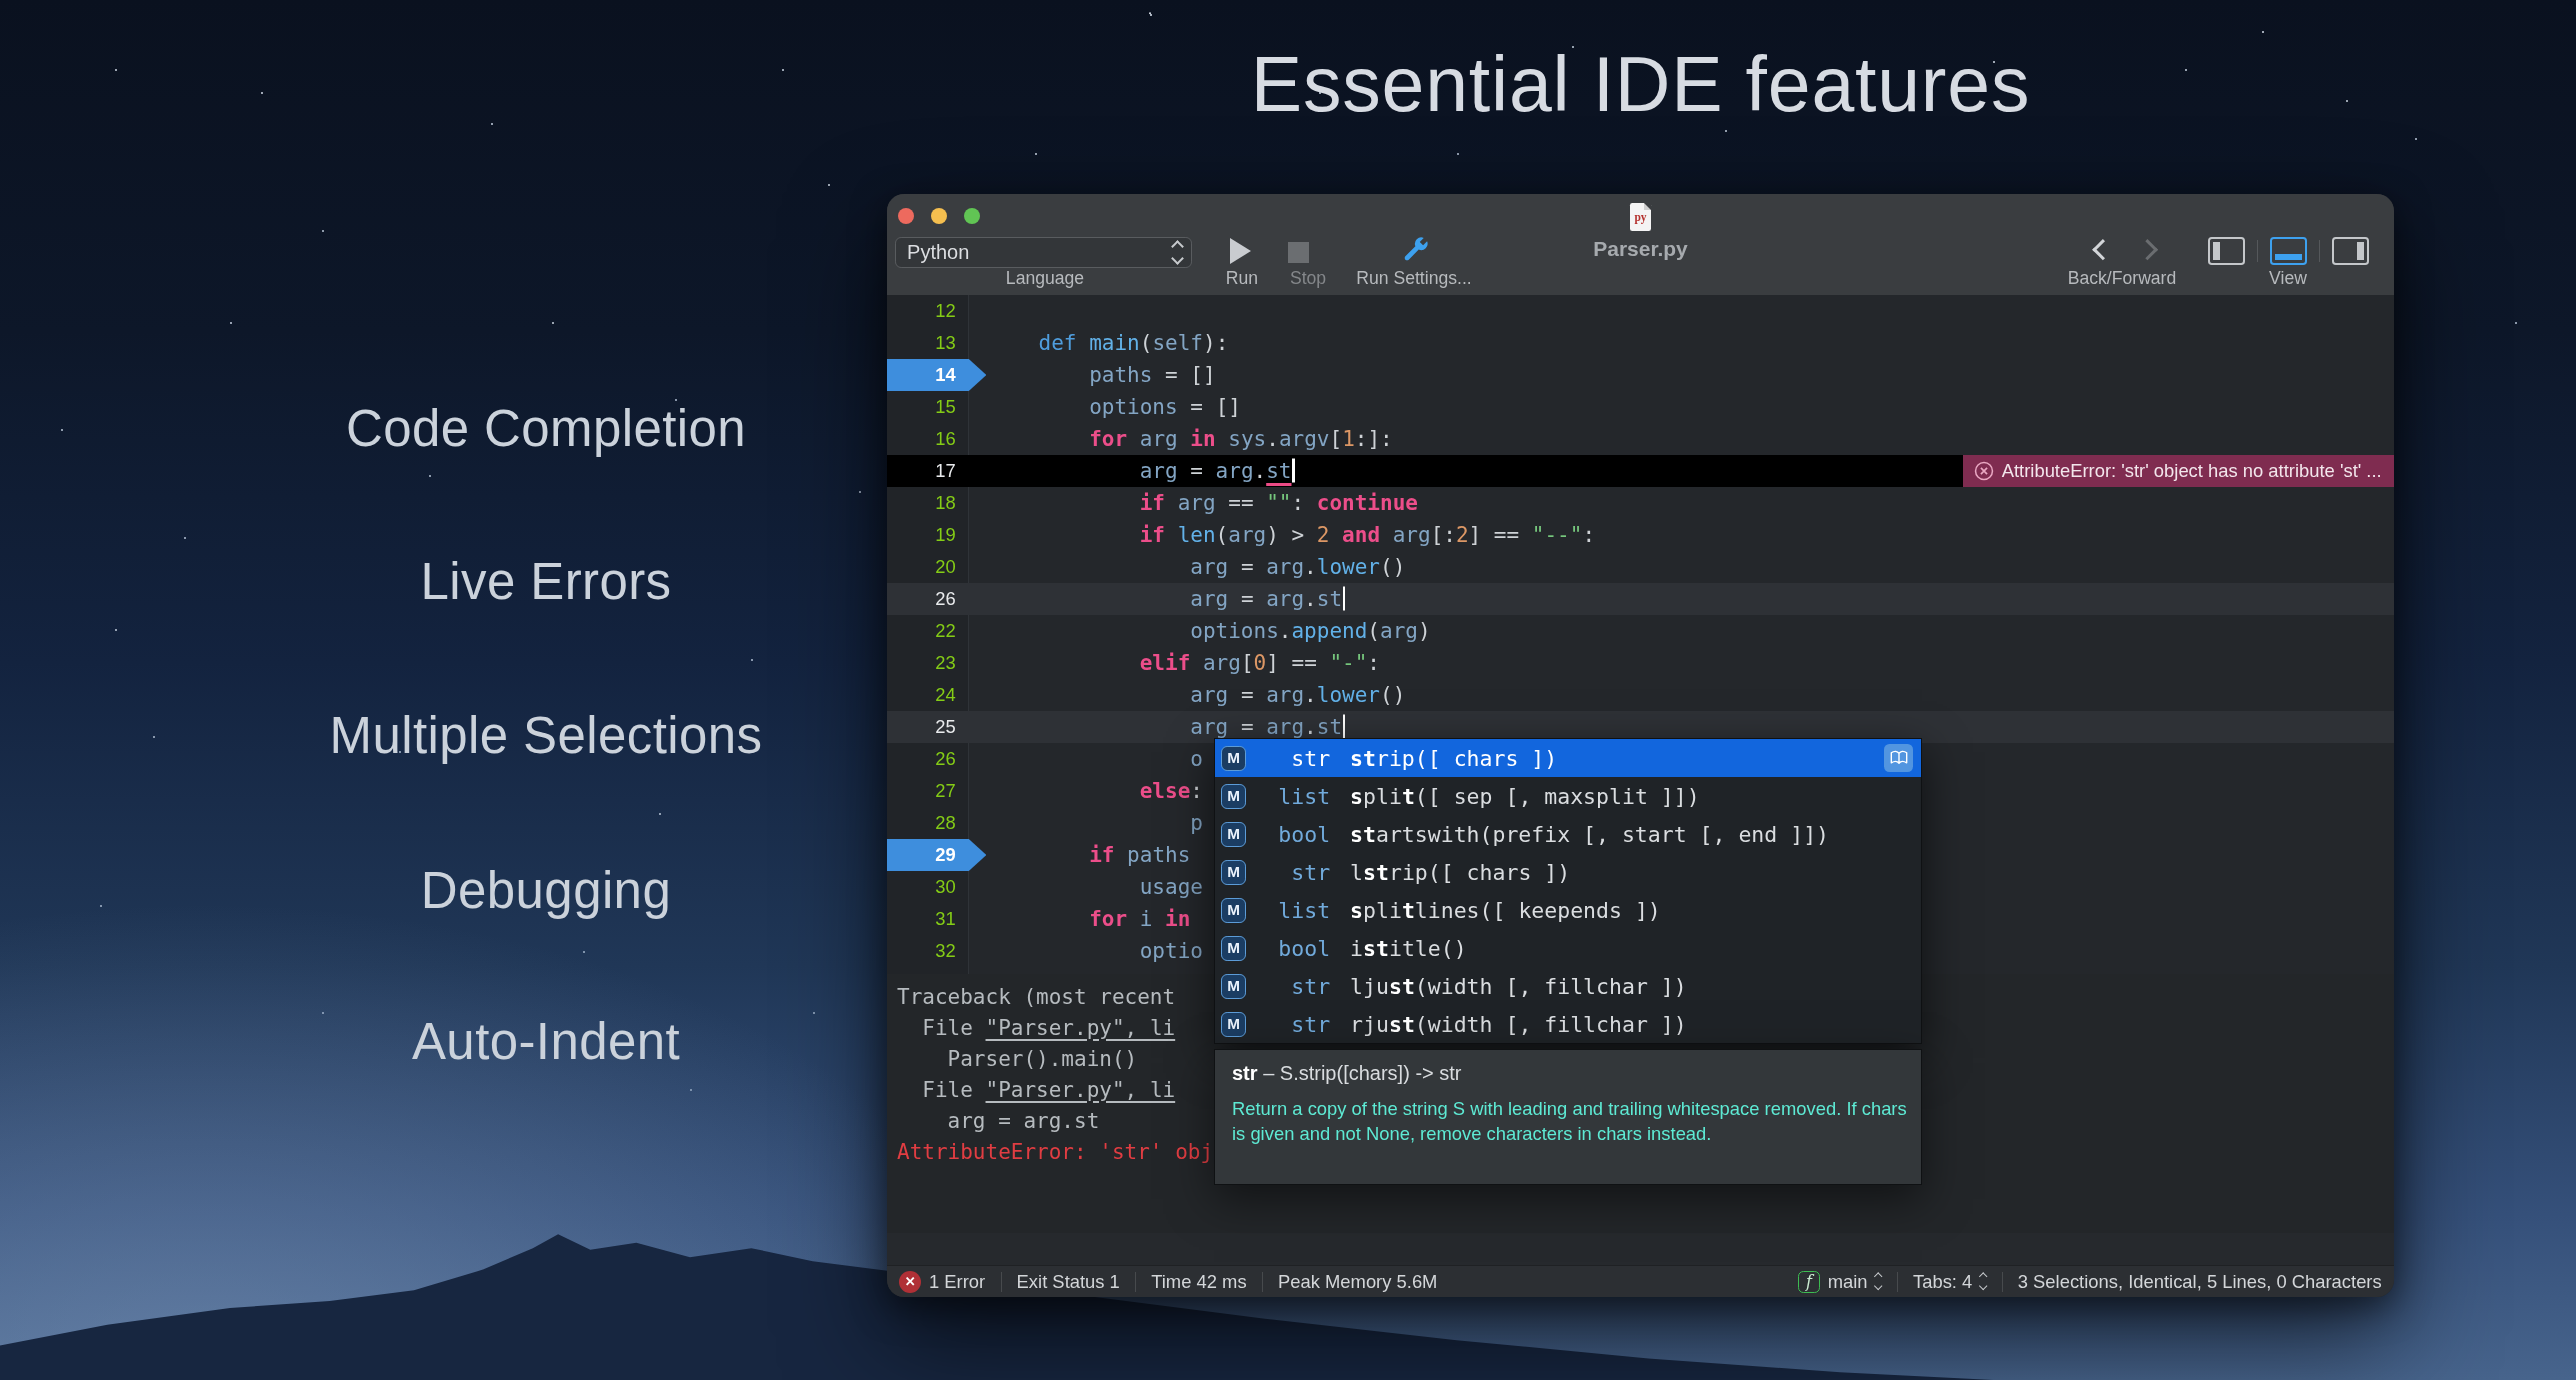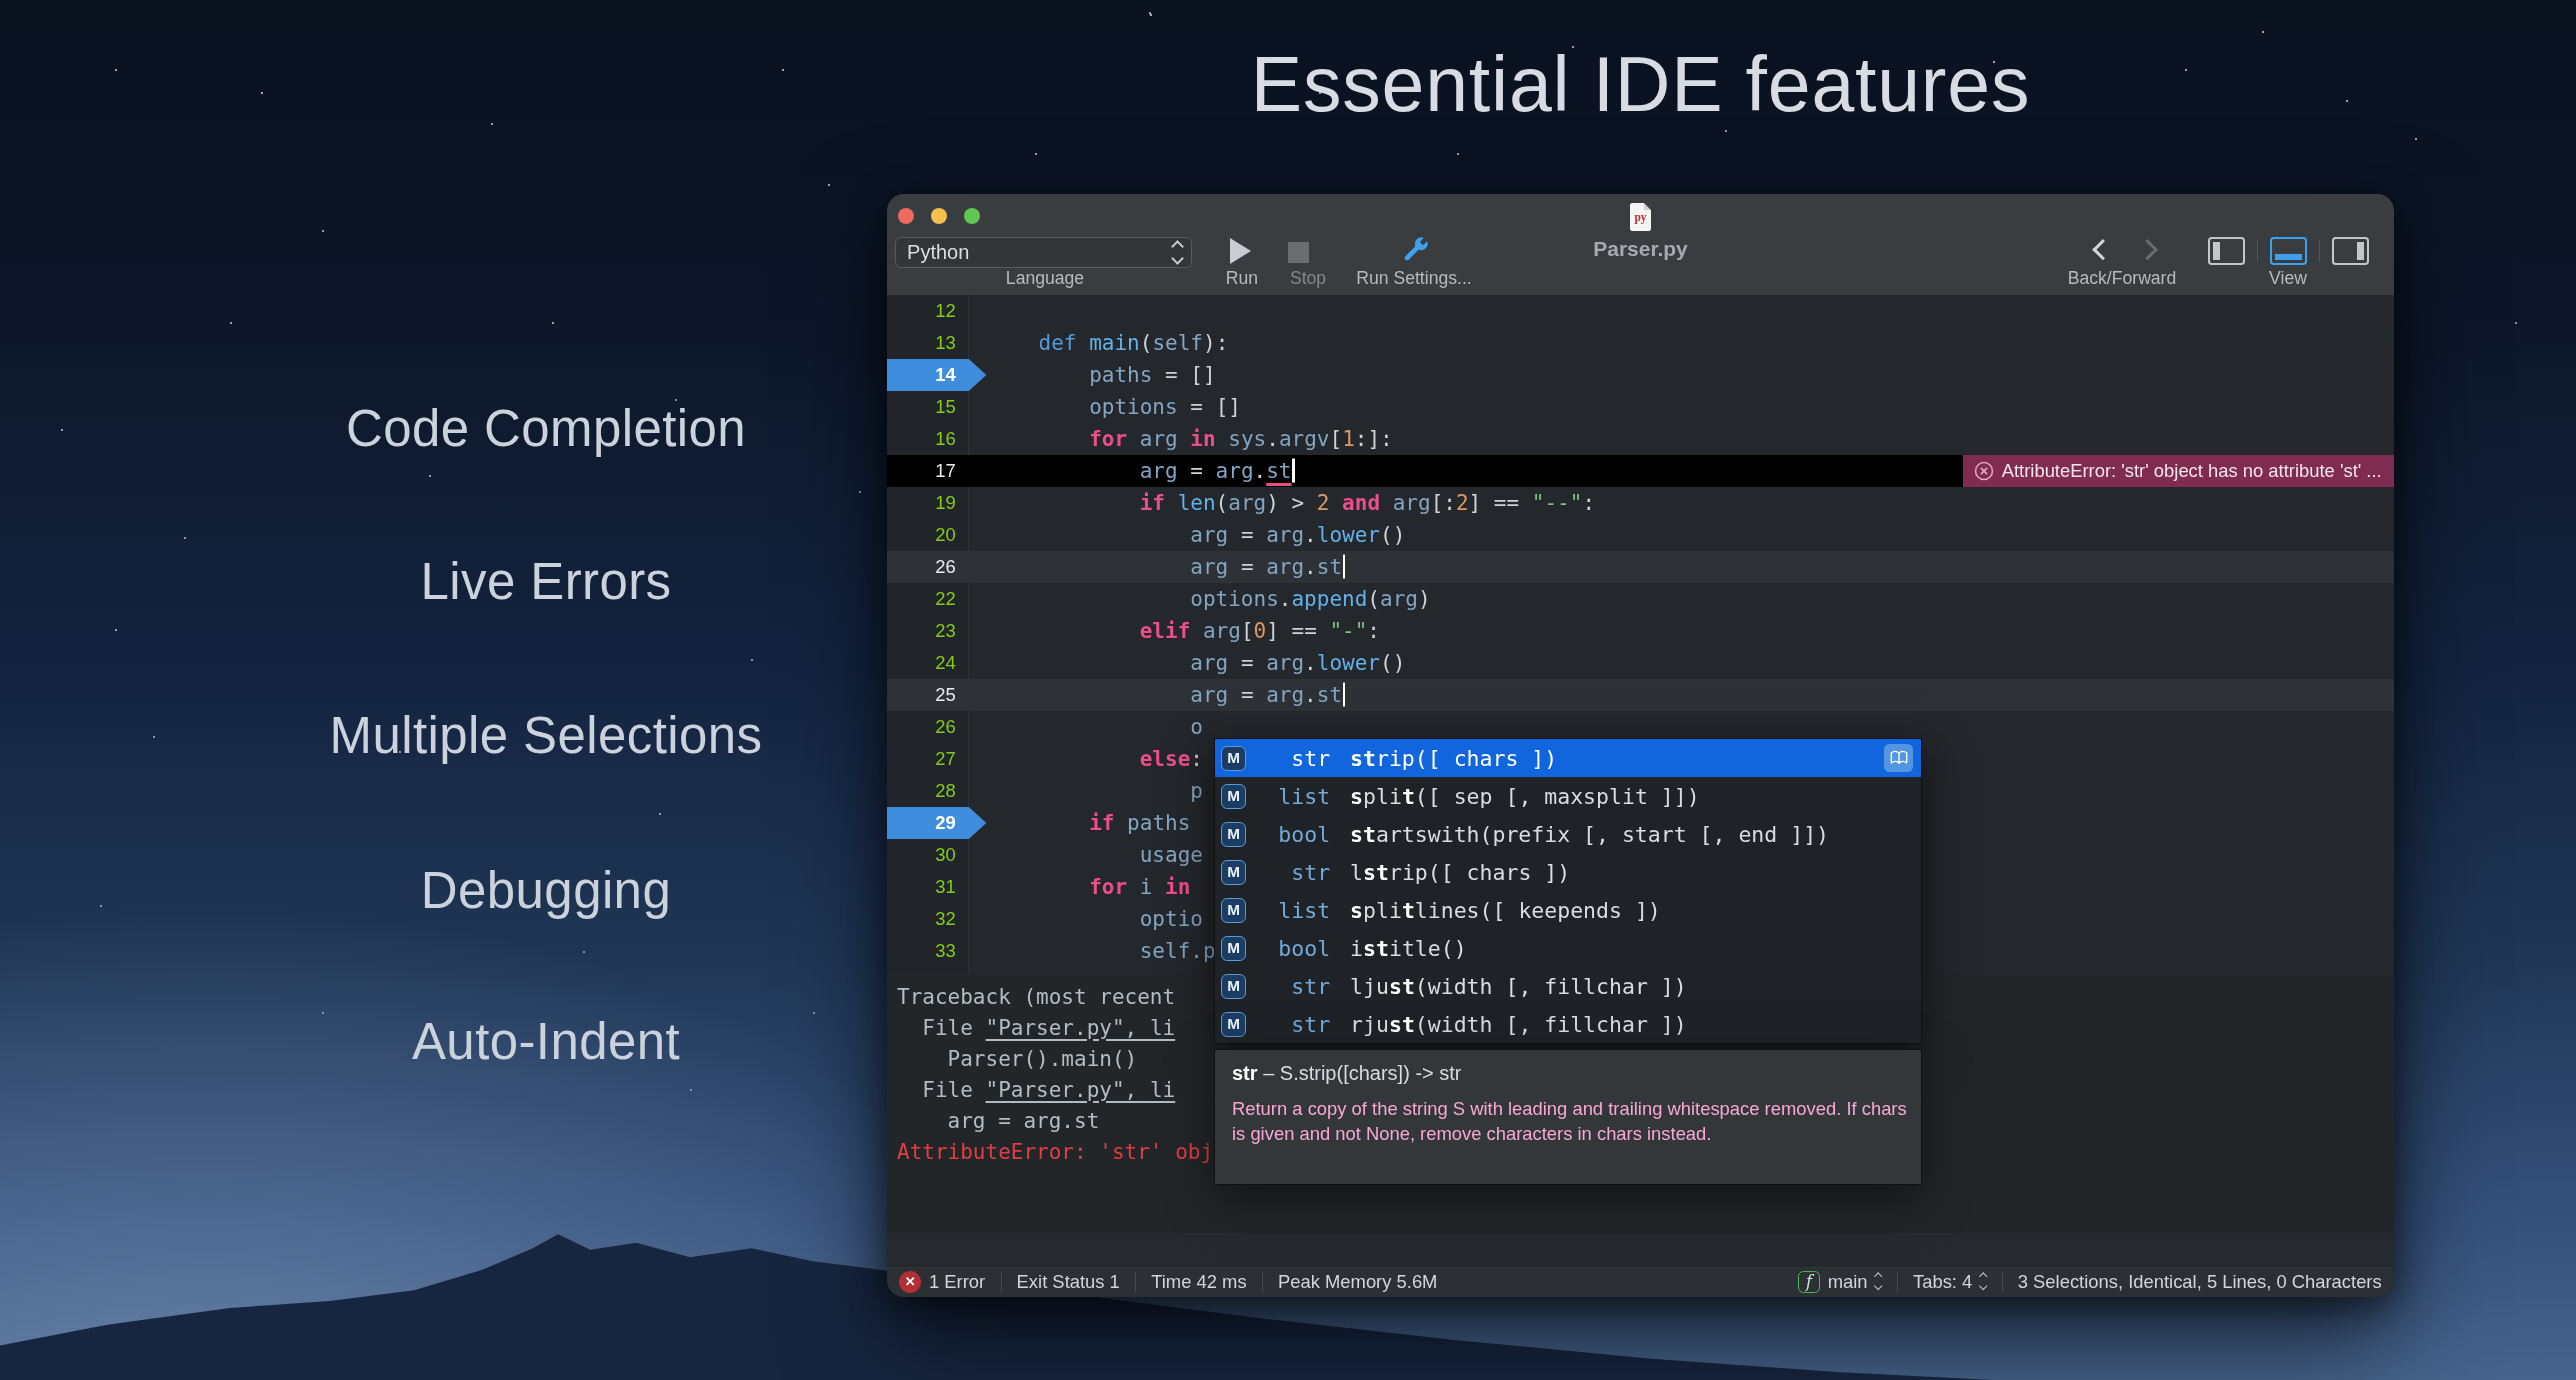--- a/index.html
+++ b/index.html
@@ -93,21 +93,21 @@
   .ctype{width:84px;text-align:right;font-family:"DejaVu Sans Mono",monospace;font-size:21.5px;color:#71aadb;flex:none;}
   .crowi.selr .ctype{color:#fff;}
   .cname{margin-left:20px;font-family:"DejaVu Sans Mono",monospace;font-size:21.5px;color:#dadde0;white-space:pre;}
   .cname b{color:#fff;}
   .crowi.selr .cname,.crowi.selr .cname b{color:#fff;}
   .bookbtn{margin-left:auto;width:29px;height:28px;border-radius:5.4px;background:#5295e0;
     display:flex;align-items:center;justify-content:center;flex:none;}
   .docpanel{position:absolute;left:327px;top:855px;width:708px;height:136px;background:#33373a;
     border:0.8px solid #0f1113;box-shadow:0 14px 42px rgba(0,0,0,.5);z-index:30;box-sizing:border-box;padding:12.3px 17px;}
   .doct{font-size:20px;color:#d9dcdf;} .doct b{color:#fff;}
-  .docb{margin-top:10.7px;font-size:18.4px;line-height:25px;color:#f9a8d4;width:675px;}
+  .docb{margin-top:10.7px;font-size:18.4px;line-height:25px;color:#5eead4;width:675px;}
 
   
   .ctoolbar{position:absolute;left:0;top:780px;width:100%;height:32px;background:#303438;
     border-top:0.8px solid #1c1e21;border-bottom:0.8px solid #1c1e21;box-sizing:border-box;
     display:flex;align-items:center;justify-content:flex-end;padding-right:14px;}
   .fpill{width:187px;height:22px;border:1.2px solid #54575a;border-radius:11.5px;background:#2a2d31;
     display:flex;align-items:center;padding:0 7.7px;box-sizing:border-box;gap:21px;}
   .fpill input{background:transparent;border:none;outline:none;font-size:17px;color:#c7cacd;width:123px;
     font-family:"Liberation Sans",sans-serif;}
   .fpill input::placeholder{color:#8d9195;}
@@ -231,20 +231,24 @@
           <pre class="codeln"><span>            </span><span class="tk-id">arg</span><span class="tk-pu"> = </span><span class="tk-id">arg</span><span class="tk-pu">.</span><span class="tk-ie">st</span><span class="caret"></span></pre>
           <div class="annot">
             <svg width="20" height="20" viewBox="0 0 26 26">
               <circle cx="13" cy="13" r="11" fill="none" stroke="#e9a7c2" stroke-width="2"></circle>
               <path d="M9 9l8 8M17 9l-8 8" stroke="#e9a7c2" stroke-width="2.2"></path>
             </svg>
             <span>AttributeError: 'str' object has no attribute 'st' ...</span>
           </div>
         </div>
         <div class="crow">
+          <div class="gut"><em>18</em></div>
+          <pre class="codeln"><span>            </span><span class="tk-kw">if</span><span> </span><span class="tk-id">arg</span><span class="tk-pu"> == </span><span class="tk-sr">""</span><span class="tk-pu">: </span><span class="tk-kw">continue</span></pre>
+        </div>
+        <div class="crow">
           <div class="gut"><em>19</em></div>
           <pre class="codeln"><span>            </span><span class="tk-kw">if</span><span> </span><span class="tk-fn">len</span><span class="tk-pu">(</span><span class="tk-id">arg</span><span class="tk-pu">) &gt; </span><span class="tk-nu">2</span><span> </span><span class="tk-kw">and</span><span> </span><span class="tk-id">arg</span><span class="tk-pu">[:</span><span class="tk-nu">2</span><span class="tk-pu">] == </span><span class="tk-sr">"--"</span><span class="tk-pu">:</span></pre>
         </div>
         <div class="crow">
           <div class="gut"><em>20</em></div>
           <pre class="codeln"><span>                </span><span class="tk-id">arg</span><span class="tk-pu"> = </span><span class="tk-id">arg</span><span class="tk-pu">.</span><span class="tk-fn">lower</span><span class="tk-pu">()</span></pre>
         </div>
         <div class="crow sel">
           <div class="gut bright"><em>26</em></div>
           <pre class="codeln"><span>                </span><span class="tk-id">arg</span><span class="tk-pu"> = </span><span class="tk-id">arg</span><span class="tk-pu">.</span><span class="tk-id">st</span><span class="caret"></span></pre>

